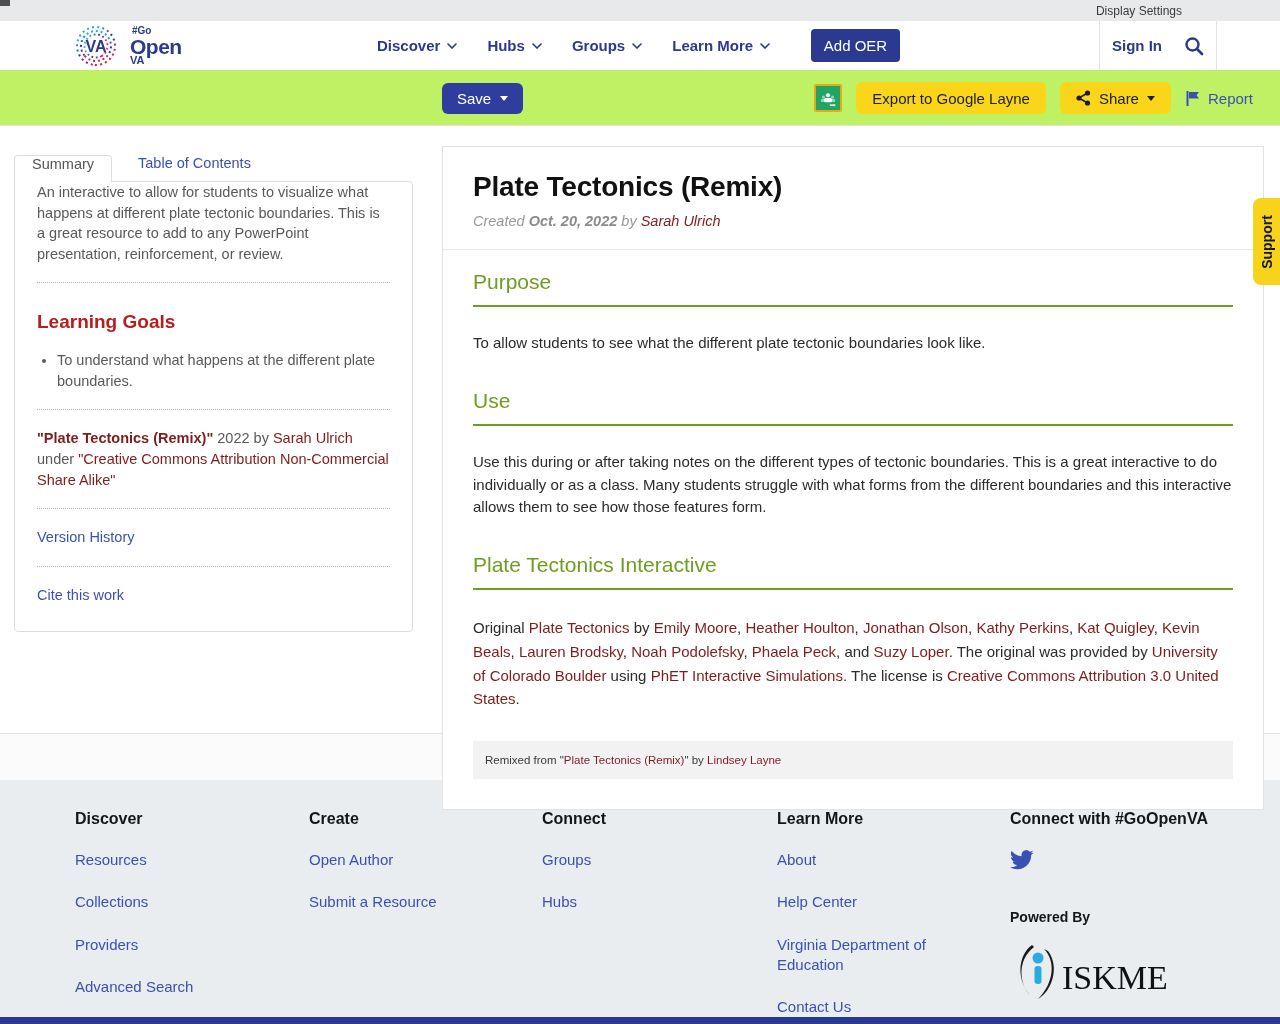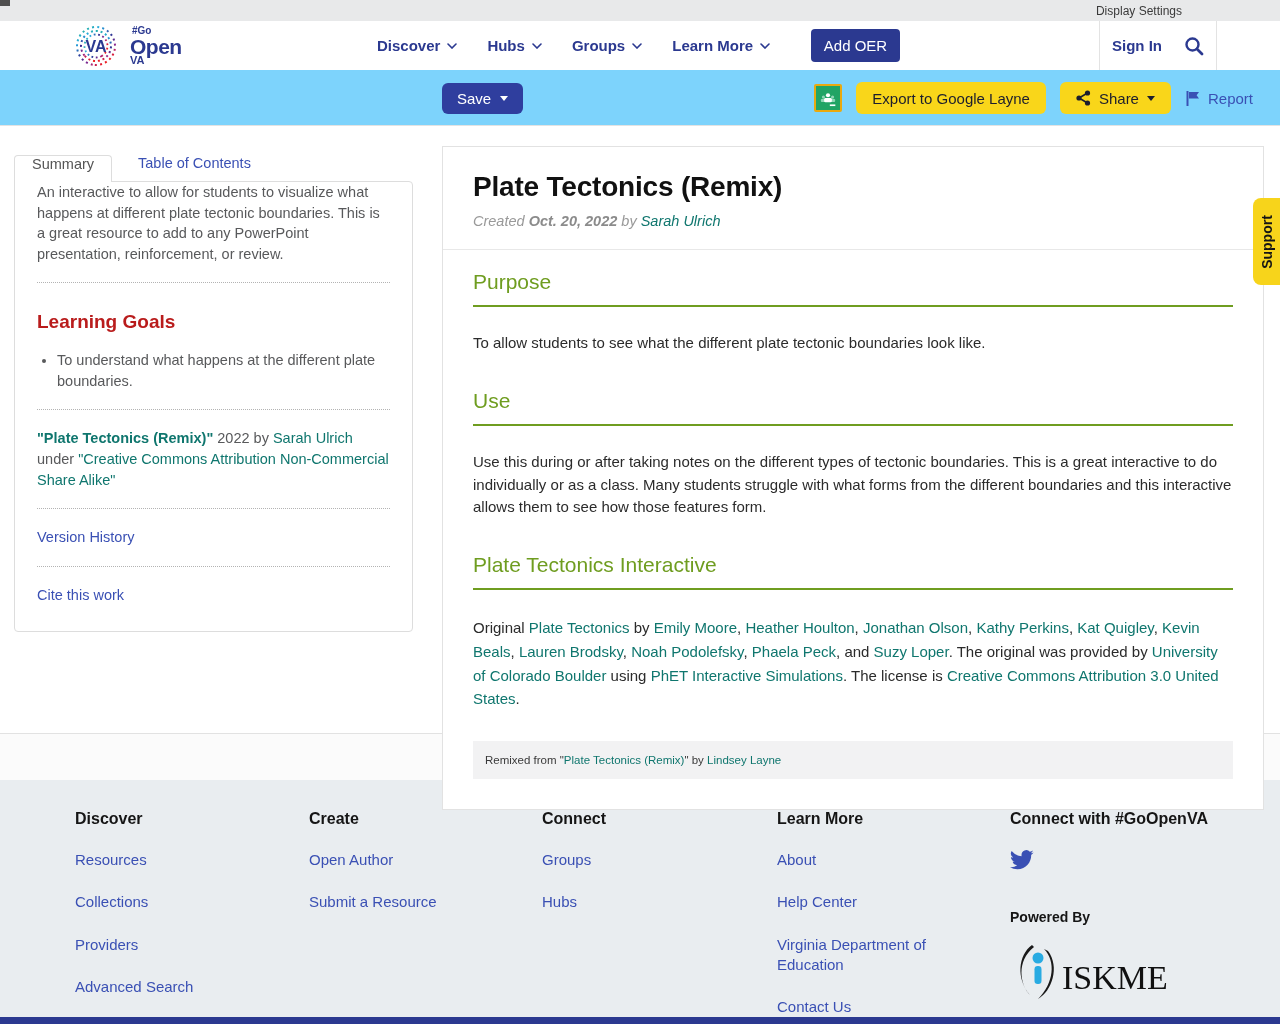--- a/index.html
+++ b/index.html
@@ -25,21 +25,21 @@
   .nav { position:absolute; left:377px; top:0; height:49px; display:flex; align-items:center; gap:30px; }
   .nav-item { display:flex; align-items:center; gap:7px; color:#2b3990; font-size:15px; font-weight:600; cursor:pointer; }
   .btn-addoer { position:absolute; left:811px; top:8px; width:89px; height:33px; background:#2b3990;
     color:#fff; border:none; border-radius:4px; font-size:15px; font-family:inherit; cursor:pointer; }
   .signin-group { position:absolute; right:63px; top:0; height:49px; width:118px;
     border-left:1px solid #e3e3e3; border-right:1px solid #e3e3e3;
     display:flex; align-items:center; justify-content:center; gap:22px; }
   .signin { color:#2b3990; font-size:15px; font-weight:600; }
 
   
-  .toolbar { height:56px; background:#7dd3fc; border-bottom:1px solid #e3e3e3; position:relative; }
+  .toolbar { height:56px; background:#bef264; border-bottom:1px solid #e3e3e3; position:relative; }
   .btn-save { position:absolute; left:442px; top:13px; height:31px; padding:0 15px;
     background:#2f3e9e; color:#fff; border:none; border-radius:6px; font-size:15px; font-family:inherit;
     display:flex; align-items:center; gap:9px; cursor:pointer; }
   .caret-down-w { width:0; height:0; border-left:4px solid transparent; border-right:4px solid transparent; border-top:5px solid #fff; }
   .caret-down-d { width:0; height:0; border-left:4px solid transparent; border-right:4px solid transparent; border-top:5px solid #1c1e2e; }
   .tool-right { position:absolute; right:27px; top:12px; display:flex; align-items:center; gap:14px; }
   .classroom-btn { width:28px; height:28px; border:2px solid #eaa90f; background:#21a464; border-radius:2px;
     display:flex; align-items:center; justify-content:center; cursor:pointer; }
   .btn-yellow { height:32px; padding:0 16px; background:#f9d61a; color:#1c1e2e; border:none; border-radius:6px;
     font-size:15px; font-family:inherit; display:flex; align-items:center; gap:8px; cursor:pointer; }
@@ -59,21 +59,21 @@
   .panel { border:1px solid #ddd; background:#fff; border-radius:0 4px 4px 4px;
     padding:0 22px 26px; color:#58595b; font-size:14.5px; line-height:1.42; min-height:437px; }
   .panel p.sum { margin:0; }
   hr.dotted { border:none; border-top:1px dotted #b3b3b3; margin:18px 0; }
   .lg-title { color:#b91c1c; font-size:19px; font-weight:600; margin:26px 0 8px; }
   .panel ul { margin:14px 0 6px; padding-left:20px; }
   .panel li { margin:0; }
   .lic { margin:0; line-height:1.42; }
   .side-link { color:#3a50b4; font-size:14.5px; }
 
-  .seg-link { color:#0f766e; }
+  .seg-link { color:#7f1d1d; }
   .seg-bold { font-weight:700; }
 
   
   .card { border:1px solid #e2e2e2; background:#fff; min-height:587px; }
   .card-header { padding:24px 30px 20px; border-bottom:1px solid #e8e8e8; }
   .res-title { font-size:28px; font-weight:700; color:#111; margin:0 0 10px; letter-spacing:-0.2px; }
   .byline { font-style:italic; color:#999; font-size:14.5px; }
   .byline .seg-bold { color:#8b8b8b; }
   .card-body { padding:4px 30px 30px; }
   .h-green { color:#6f9d20; font-size:21px; font-weight:500; margin:30px 0 0;

